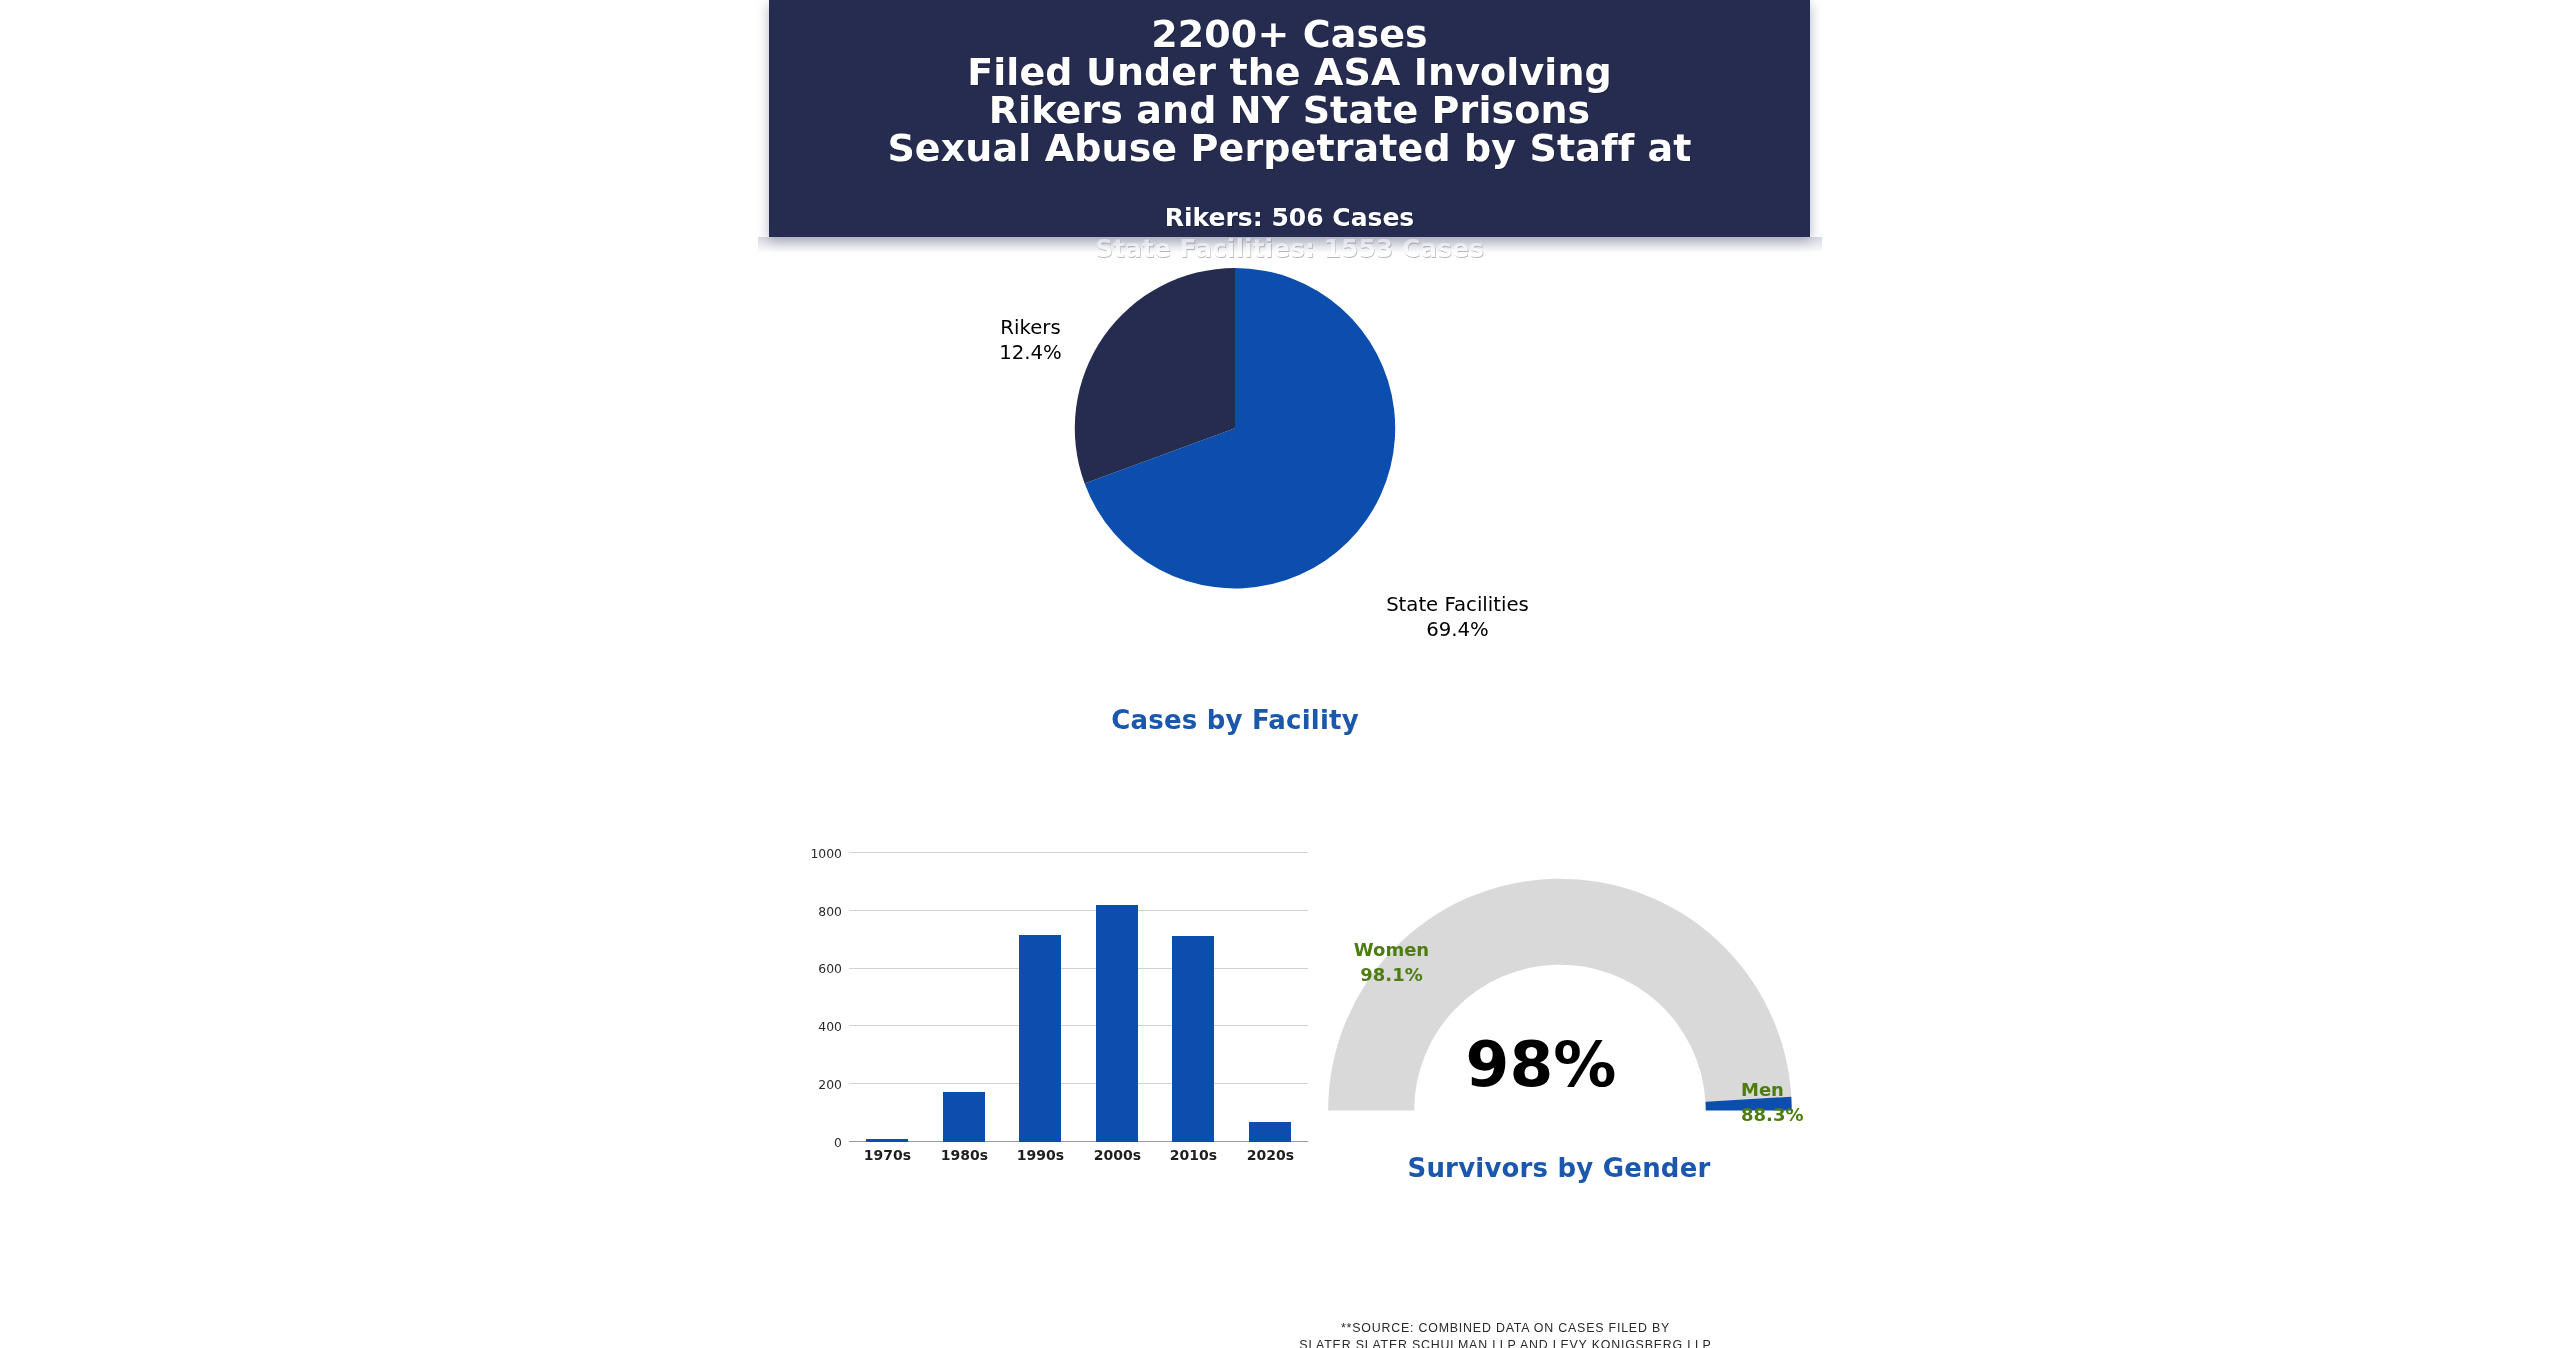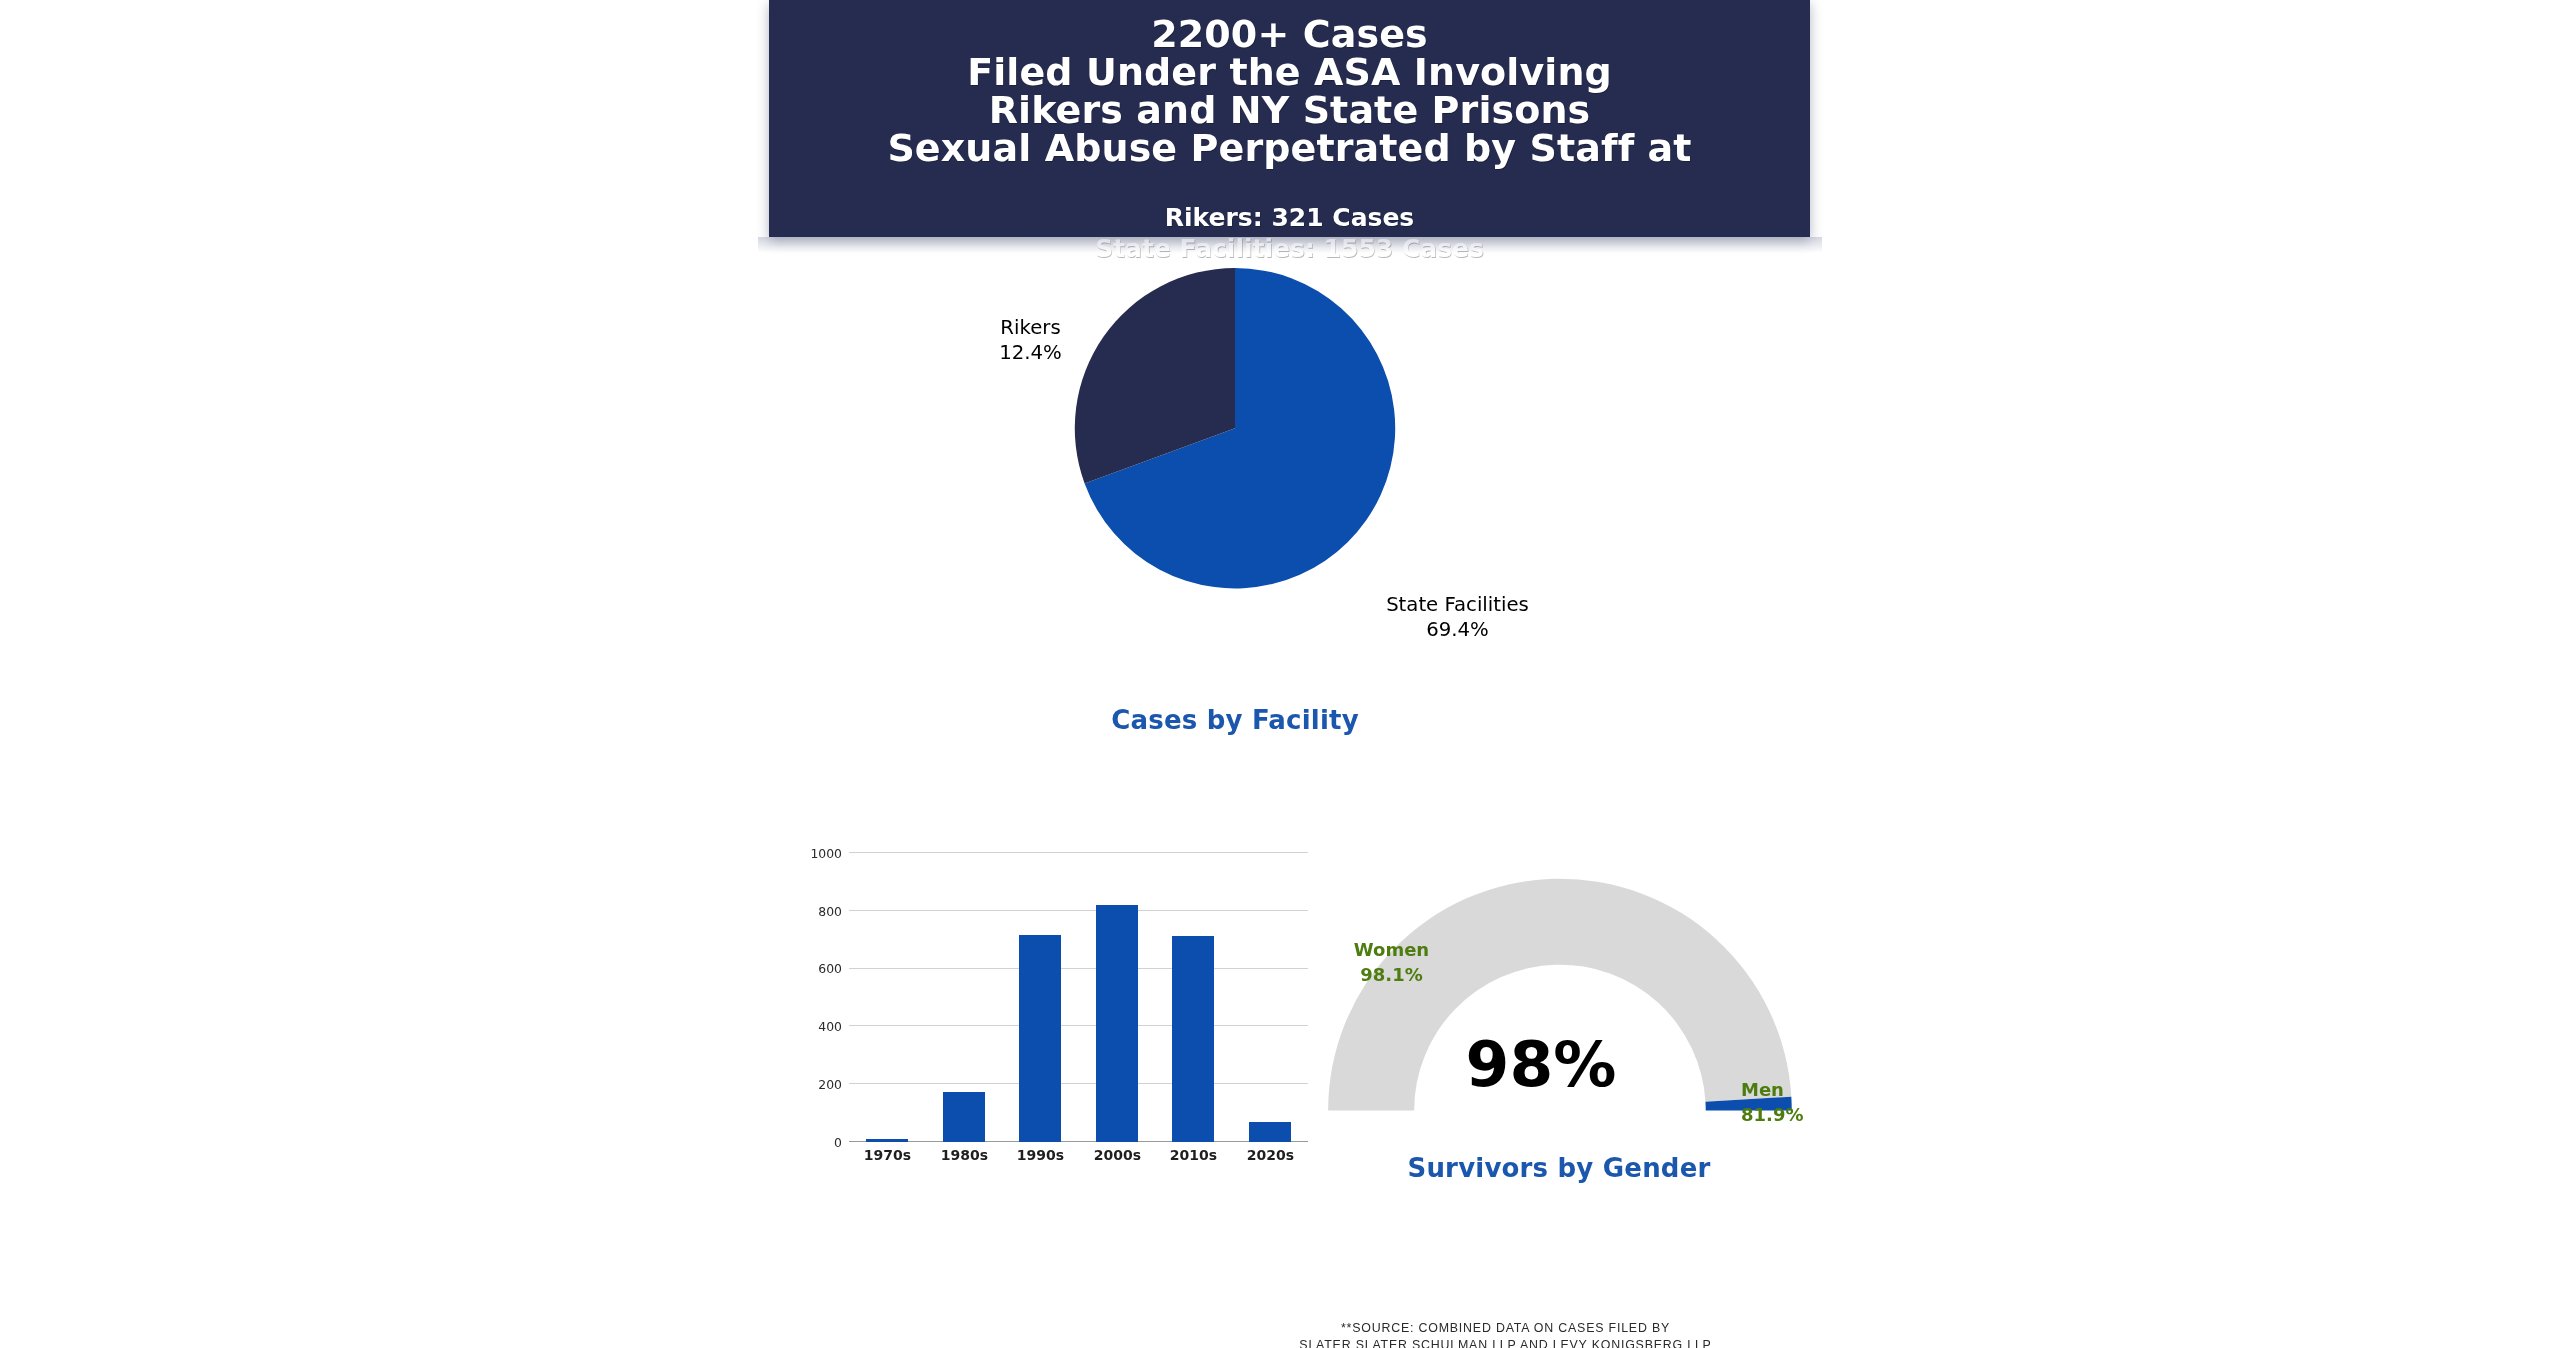--- a/index.html
+++ b/index.html
@@ -109,21 +109,21 @@
 <body>
 
 <div class="canvas">
 
   <div id="header-banner">
     <div class="hl first">2200+ Cases</div>
     <div class="hl">Filed Under the ASA Involving</div>
     <div class="hl">Rikers and NY State Prisons</div>
     <div class="hl">Sexual Abuse Perpetrated by Staff at</div>
     <div class="sub-block">
-      <div class="sl">Rikers: 321 Cases</div>
+      <div class="sl">Rikers: 506 Cases</div>
       <div class="sl">State Facilities: 1553 Cases</div>
     </div>
   </div>
   <div id="banner-shadow"></div>
 
   <div id="pie-chart-block">
     <svg id="pie-svg" width="350" height="335" viewBox="0 0 480 460">
 
       <path id="pie-slice-state" fill="#0b4eae" d="M 240 220 L 240 0 A 220 220 0 1 1 33.47855131614767 295.8214430983937 Z"></path>
 
@@ -174,21 +174,21 @@
       <path id="gauge-arc-women" fill="#d9d9d9" d="M 33 333.99999999999994 A 318 318 0 0 1 668.4336627584714 315.0297667979258 L 550.6438130556423 322.0690357219659 A 200 200 0 0 0 151 334 Z"></path>
       <path id="gauge-arc-men" fill="#0b4eae" d="M 668.4336627584714 315.0297667979258 A 318 318 0 0 1 669 334 L 551 334 A 200 200 0 0 0 550.6438130556423 322.0690357219659 Z"></path>
     </svg>
     <div id="gauge-center-value">98%</div>
     <div class="gauge-label" id="gauge-label-women">
       <span>Women</span><br>
       <span>98.1%</span>
     </div>
     <div class="gauge-label" id="gauge-label-men">
       <span>Men</span><br>
-      <span>81.9%</span>
+      <span>88.3%</span>
     </div>
     <div id="gauge-title">Survivors by Gender</div>
   </div>
 
   <div id="source-footer">
     <div>**SOURCE: COMBINED DATA ON CASES FILED BY</div>
     <div>SLATER SLATER SCHULMAN LLP AND LEVY KONIGSBERG LLP</div>
   </div>
 
 </div>

